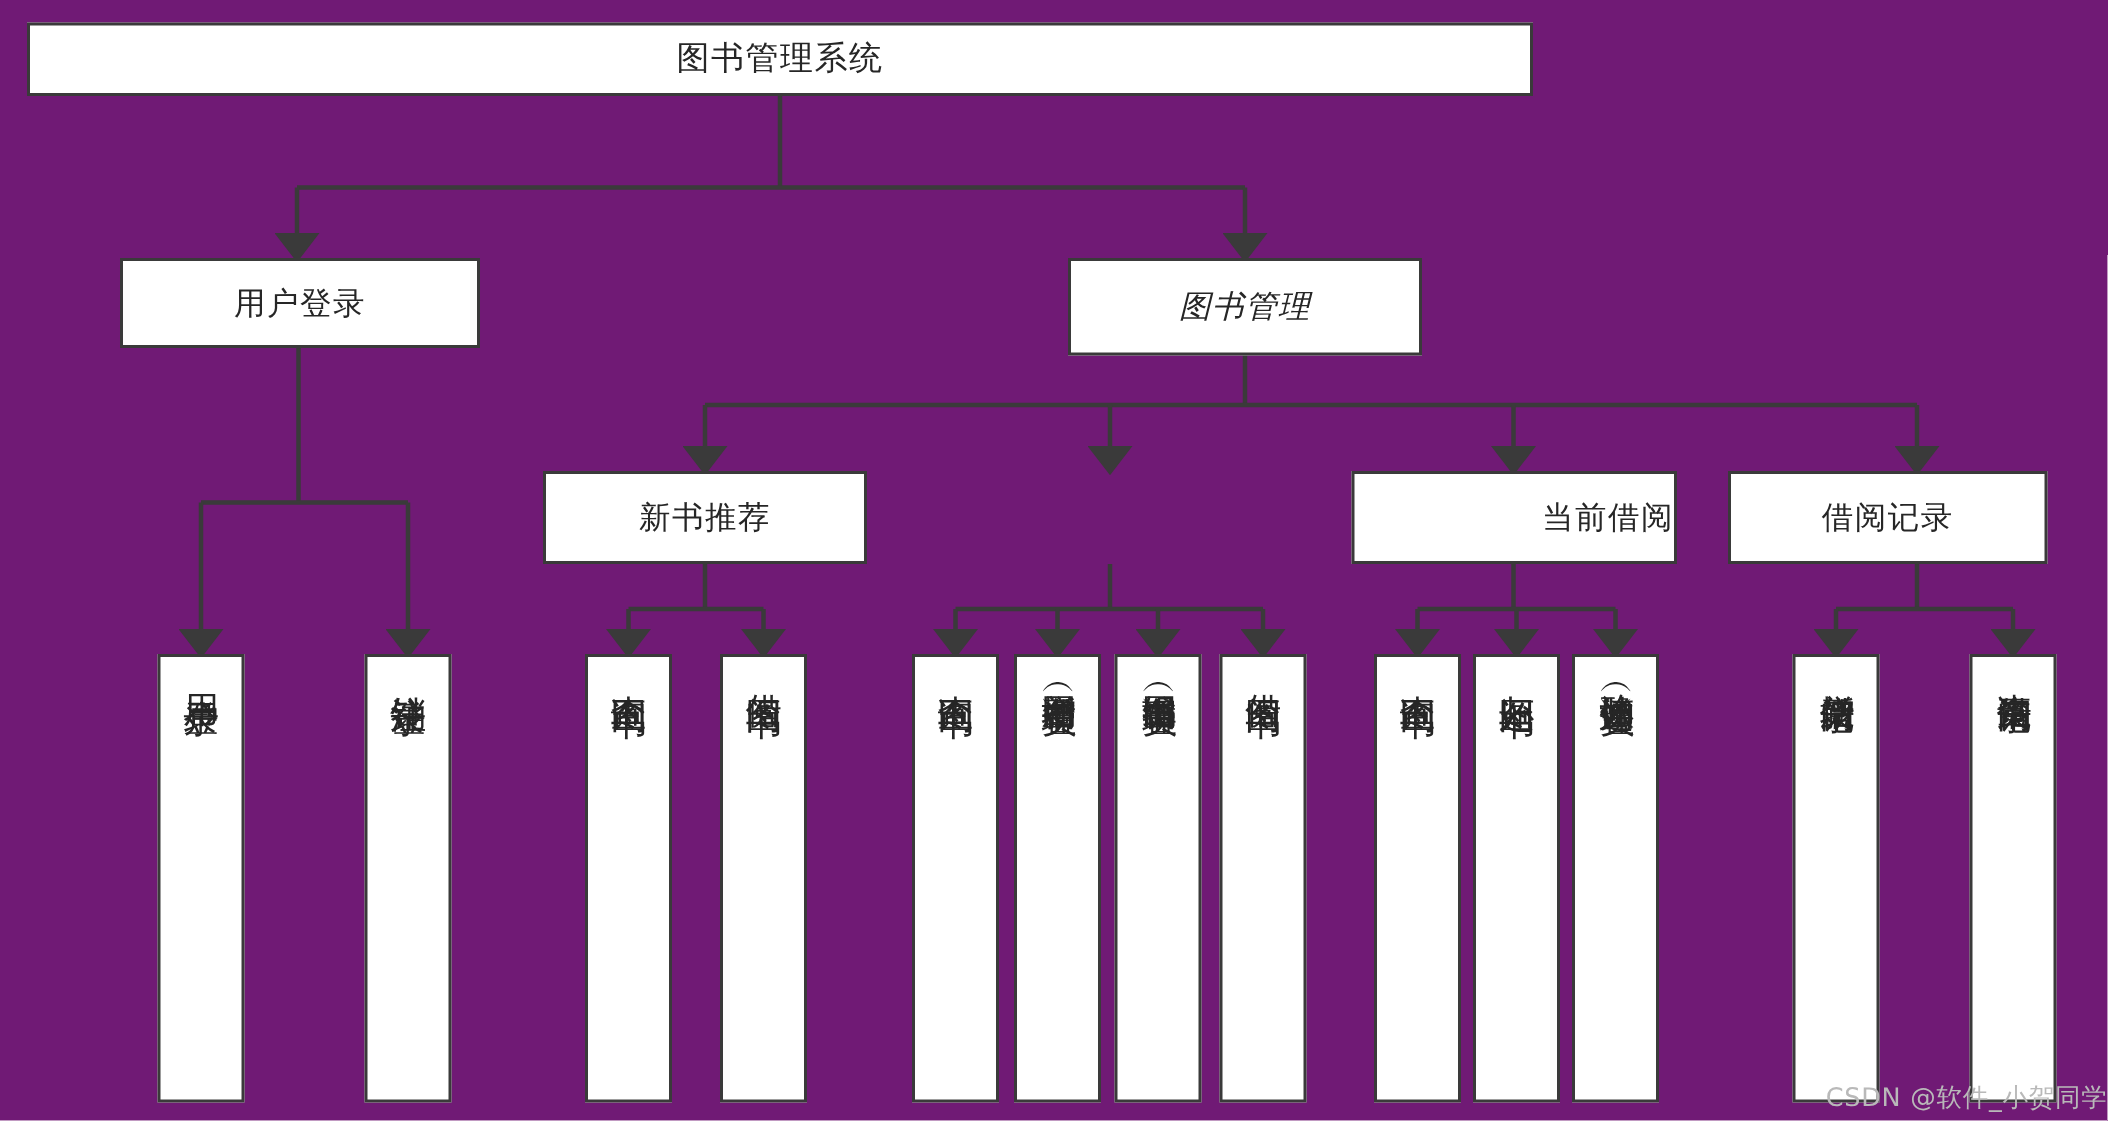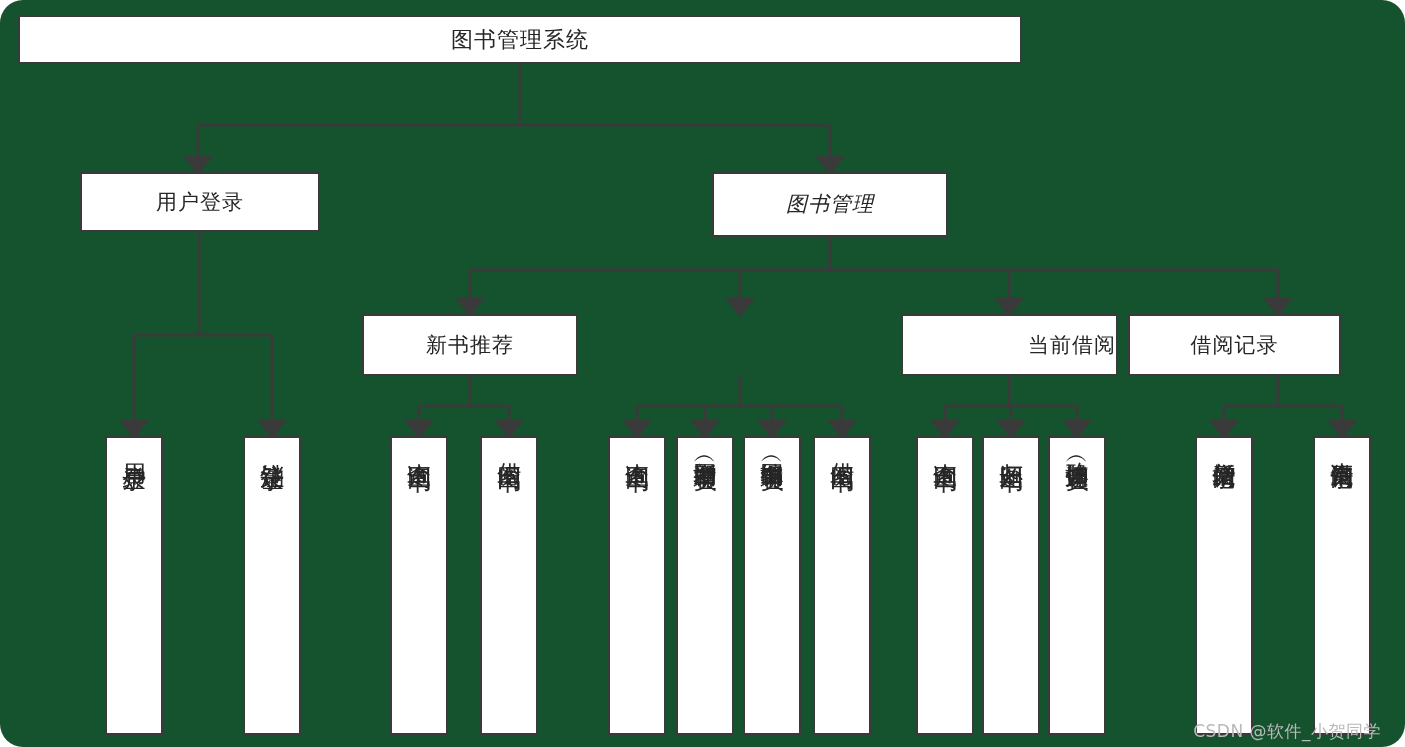--- a/index.html
+++ b/index.html
@@ -8,23 +8,22 @@
     background: #ffffff;
   }
   body {
     font-family: "DejaVu Sans", "Liberation Sans", sans-serif;
     -webkit-font-smoothing: antialiased;
   }
   #diagram-root {
     position: relative;
     width: 1405px;
     height: 747px;
-    background: #14532d;
+    background: #701a75;
     overflow: hidden;
-    border-radius: 23px;
   }
   #connector-layer {
     position: absolute;
     left: 0;
     top: 0;
     width: 1405px;
     height: 747px;
     pointer-events: none;
   }
   .node {
@@ -61,21 +60,21 @@
   }
   .node-v.tall-text .node-label {
     font-size: 23px;
     letter-spacing: 1px;
   }
   .node-label {
     display: block;
   }
   #watermark {
     position: absolute;
-    right: 24px;
+    right: 0;
     bottom: 4px;
     font-size: 17px;
     color: #b9b9b9;
     letter-spacing: 0.5px;
     white-space: nowrap;
     font-family: "DejaVu Sans", "Liberation Sans", sans-serif;
     margin-top: 32px;
   }
 </style>
 </head>
@@ -143,21 +142,21 @@
   <div class="node node-h" style="left:712px; top:172px; width:236px; height:65px;font-style:italic;">
     <span class="node-label">图书管理</span>
   </div>
 
   <div class="node node-h" style="left:362px; top:314px; width:216px; height:62px;text-align:center;">
     <span class="node-label">新书推荐</span>
   </div>
   <div class="node node-h" style="left:901px; top:314px; width:217px; height:62px;justify-content:flex-end;">
     <span class="node-label">当前借阅</span>
   </div>
-  <div class="node node-h" style="left:1128px; top:314px; width:213px; height:62px;">
+  <div class="node node-h" style="left:1152px; top:314px; width:213px; height:62px;">
     <span class="node-label">借阅记录</span>
   </div>
 
   <div class="node node-v" style="left:105px; top:436px; width:58px; height:299px;">
     <span class="node-label">用户登录</span>
   </div>
   <div class="node node-v" style="left:243px; top:436px; width:58px; height:299px;">
     <span class="node-label">注销登录</span>
   </div>
 

